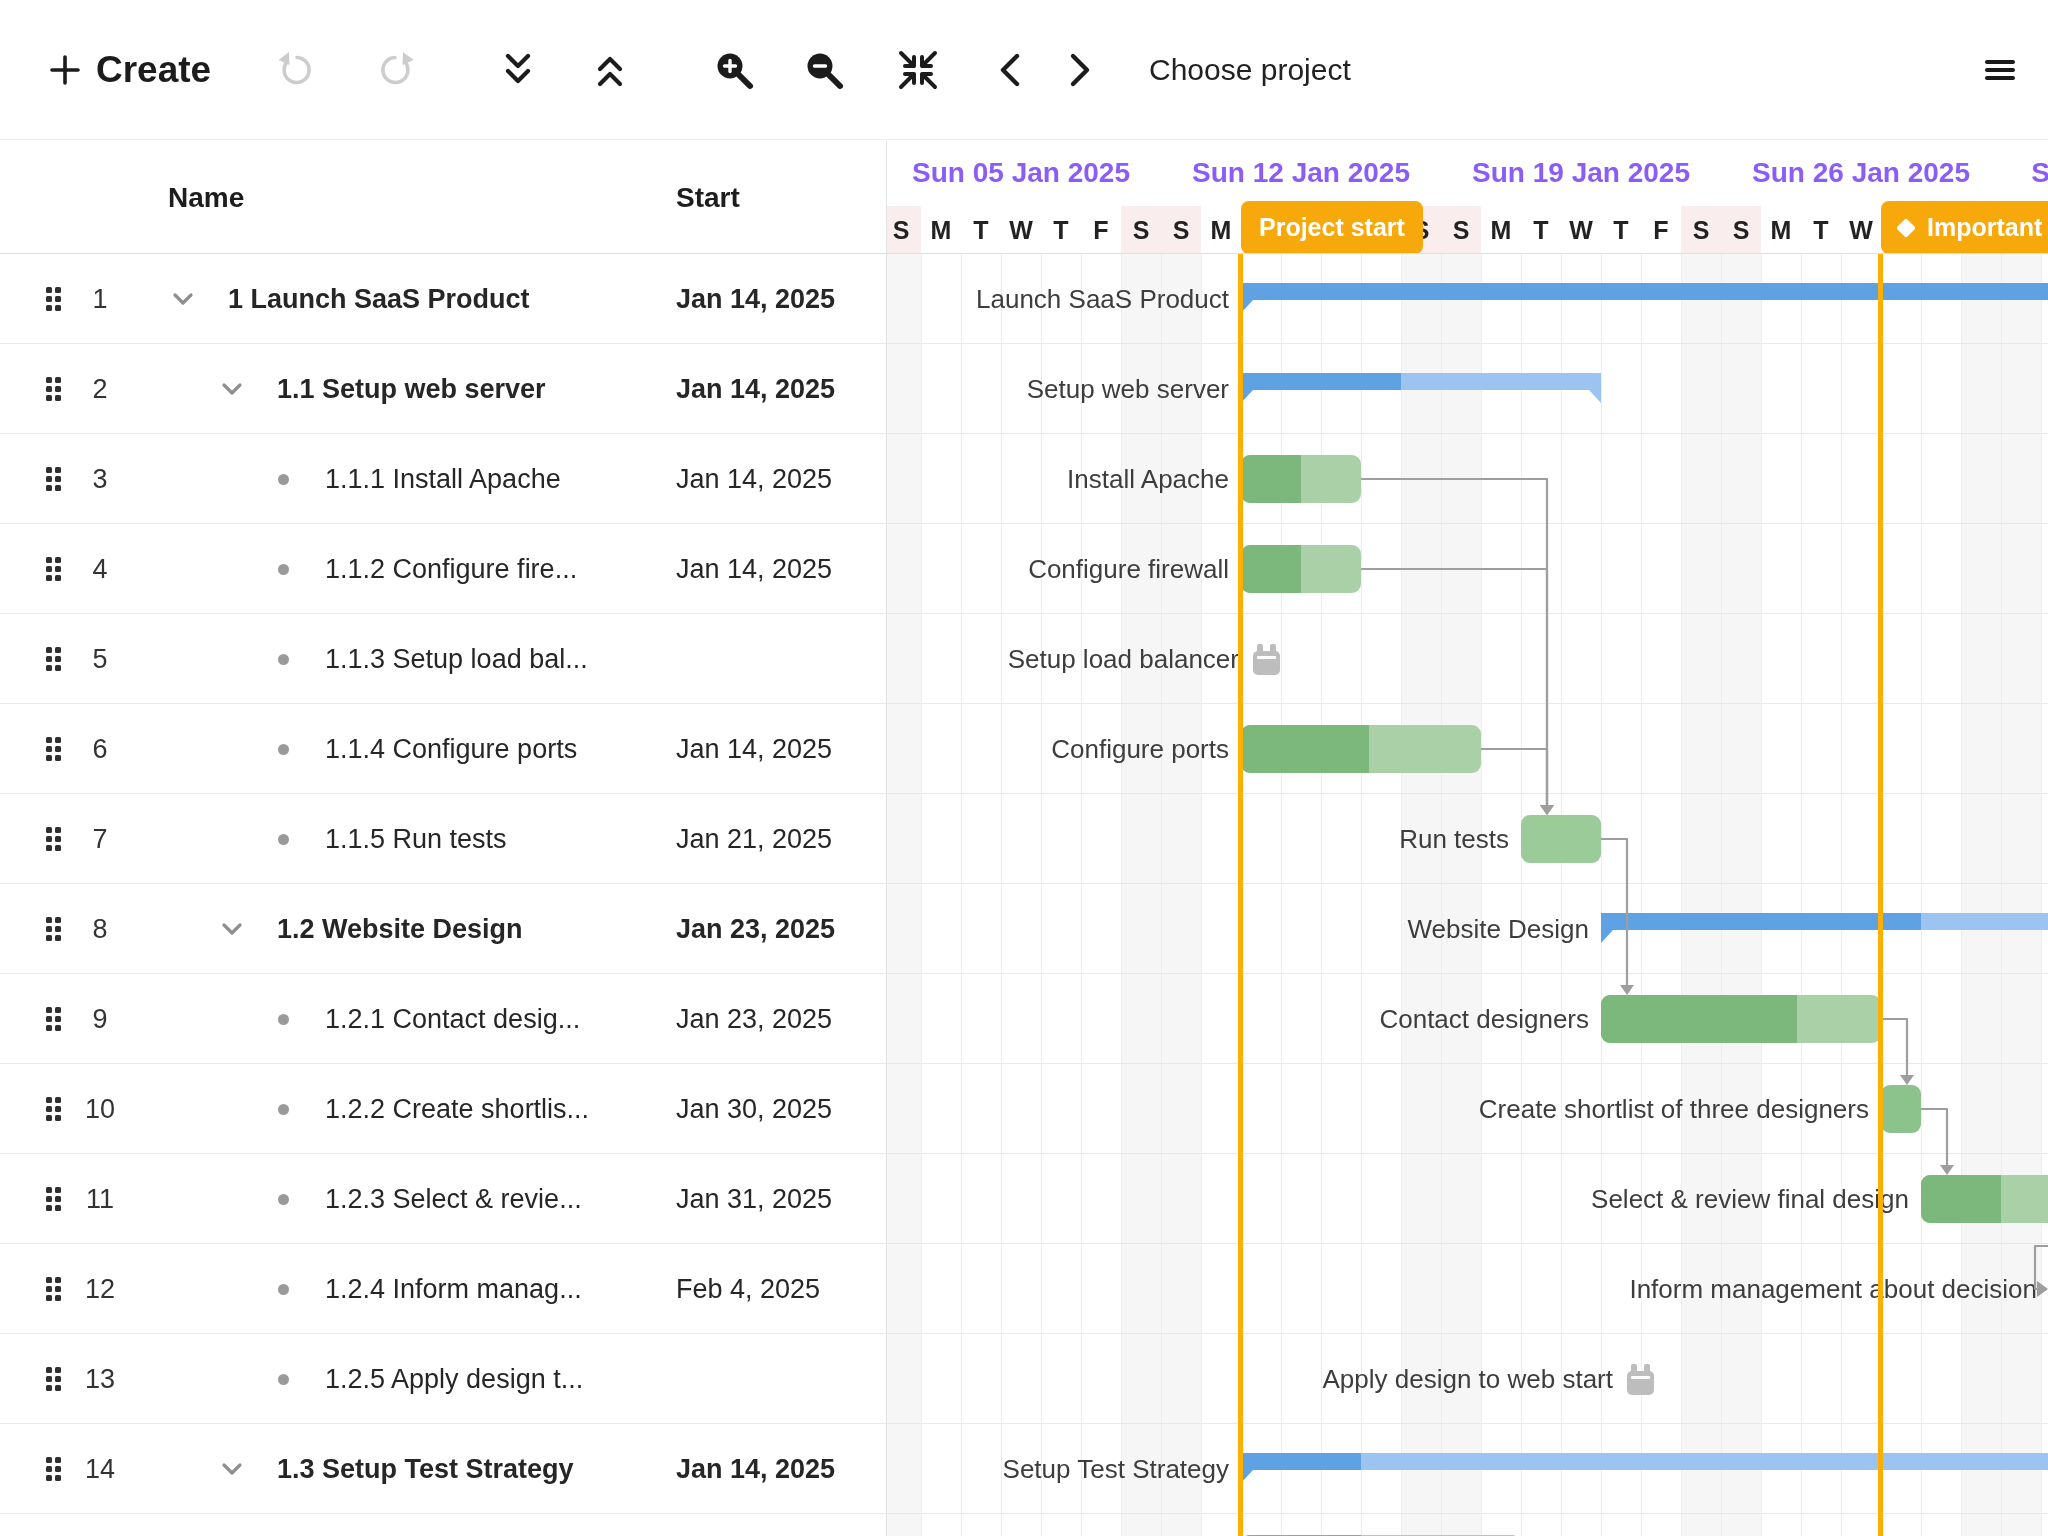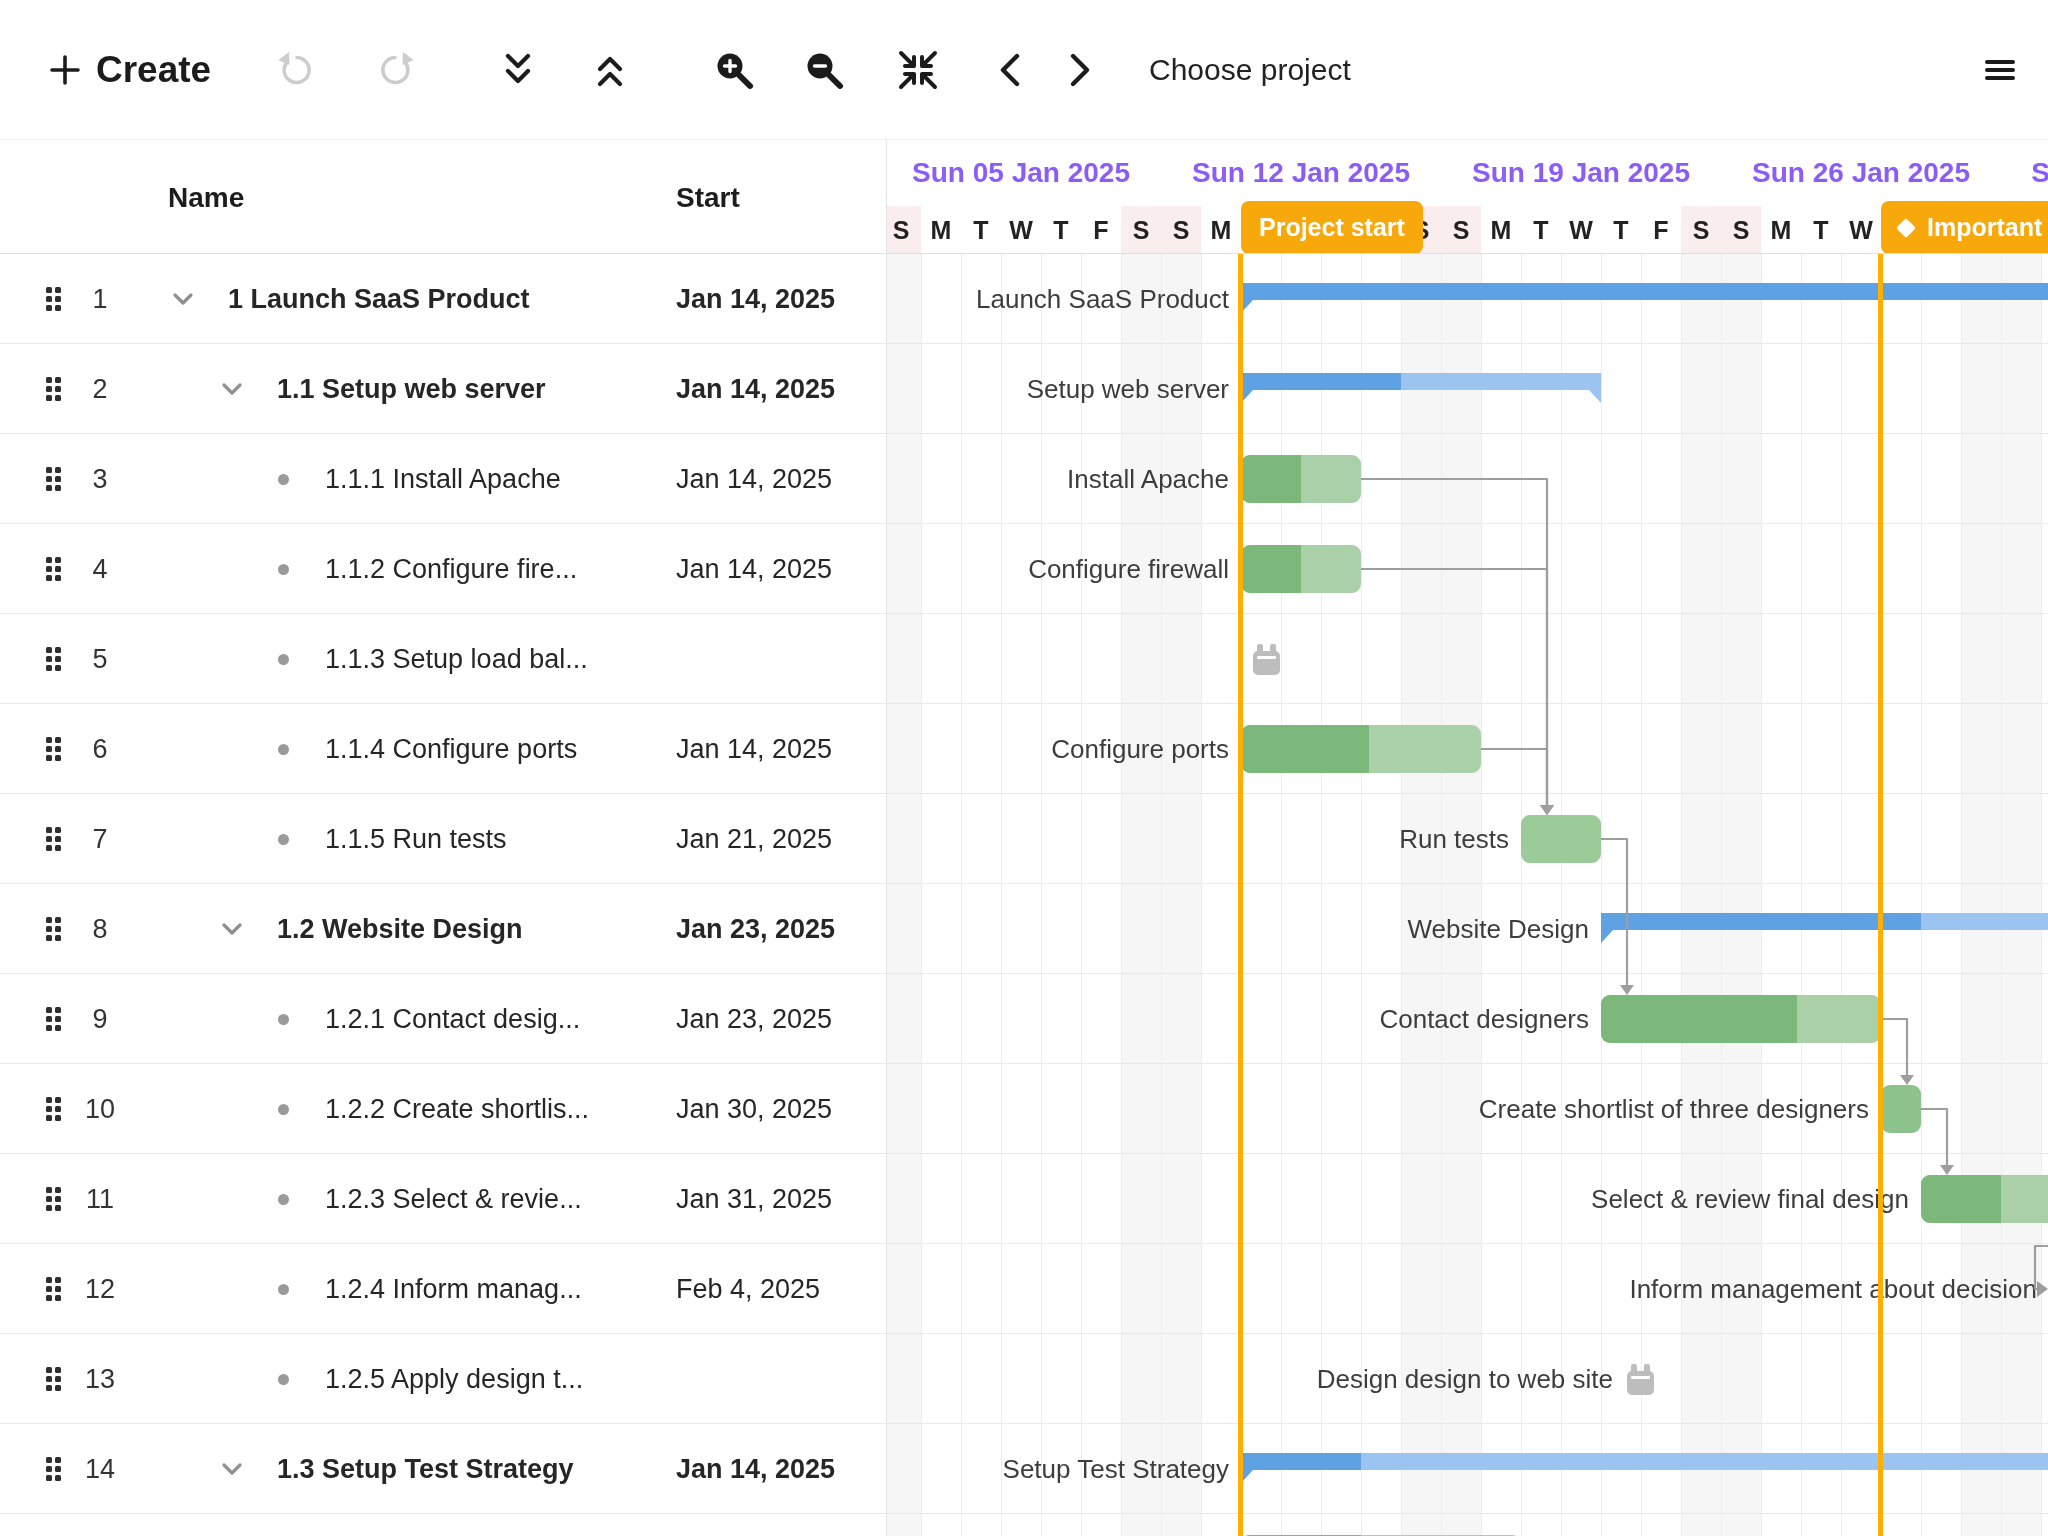--- a/index.html
+++ b/index.html
@@ -500,20 +500,21 @@
           <div class="prog" style="width: 60px; background: rgb(124, 184, 123);"></div>
         </div>
         <div class="barlabel" style="right: 820px; top: 270px;">Configure firewall</div>
         <span class="cal" style="left: 366px; top: 390px;">
           <i class="e1"></i>
           <i class="e2"></i>
           <b>
             <i></i>
           </b>
         </span>
+        <div class="barlabel" style="right: 810px; top: 360px;">Setup load balancer</div>
         <div class="tbar" style="left: 354px; top: 471px; width: 240px; background: rgb(169, 208, 167);">
           <div class="prog" style="width: 128px; background: rgb(124, 184, 123);"></div>
         </div>
         <div class="barlabel" style="right: 820px; top: 450px;">Configure ports</div>
         <div class="tbar" style="left: 634px; top: 561px; width: 80px; background: rgb(156, 203, 154);"></div>
         <div class="barlabel" style="right: 540px; top: 540px;">Run tests</div>
         <div class="sbar" style="left: 714px; top: 659px; width: 468px; background: rgb(155, 197, 240);">
           <div class="prog" style="width: 320px; background: rgb(94, 162, 228);"></div>
         </div>
         <div class="tail" style="left: 714px; top: 676px; border-top: 13px solid rgb(94, 162, 228); border-right: 12px solid transparent;"></div>
@@ -529,21 +530,21 @@
         </div>
         <div class="barlabel" style="right: 140px; top: 900px;">Select &amp; review final design</div>
         <div class="barlabel" style="right: 12px; top: 990px;">Inform management about decision</div>
         <span class="cal" style="left: 740px; top: 1110px;">
           <i class="e1"></i>
           <i class="e2"></i>
           <b>
             <i></i>
           </b>
         </span>
-        <div class="barlabel" style="right: 436px; top: 1080px;">Design design to web site</div>
+        <div class="barlabel" style="right: 436px; top: 1080px;">Apply design to web start</div>
         <div class="sbar" style="left: 354px; top: 1199px; width: 828px; background: rgb(155, 197, 240);">
           <div class="prog" style="width: 120px; background: rgb(94, 162, 228);"></div>
         </div>
         <div class="tail" style="left: 354px; top: 1216px; border-top: 13px solid rgb(94, 162, 228); border-right: 12px solid transparent;"></div>
         <div class="barlabel" style="right: 820px; top: 1170px;">Setup Test Strategy</div>
         <div class="tbar" style="left: 354px; top: 1281px; width: 280px; background: rgb(169, 208, 167);">
           <div class="prog" style="width: 120px; background: rgb(124, 184, 123);"></div>
         </div>
         <svg width="1162" height="1282" id="links">
           <path d="M474 225 L660 225 L660 552" fill="none" stroke="#9E9E9E" stroke-width="2.2" stroke-linejoin="round"></path>

